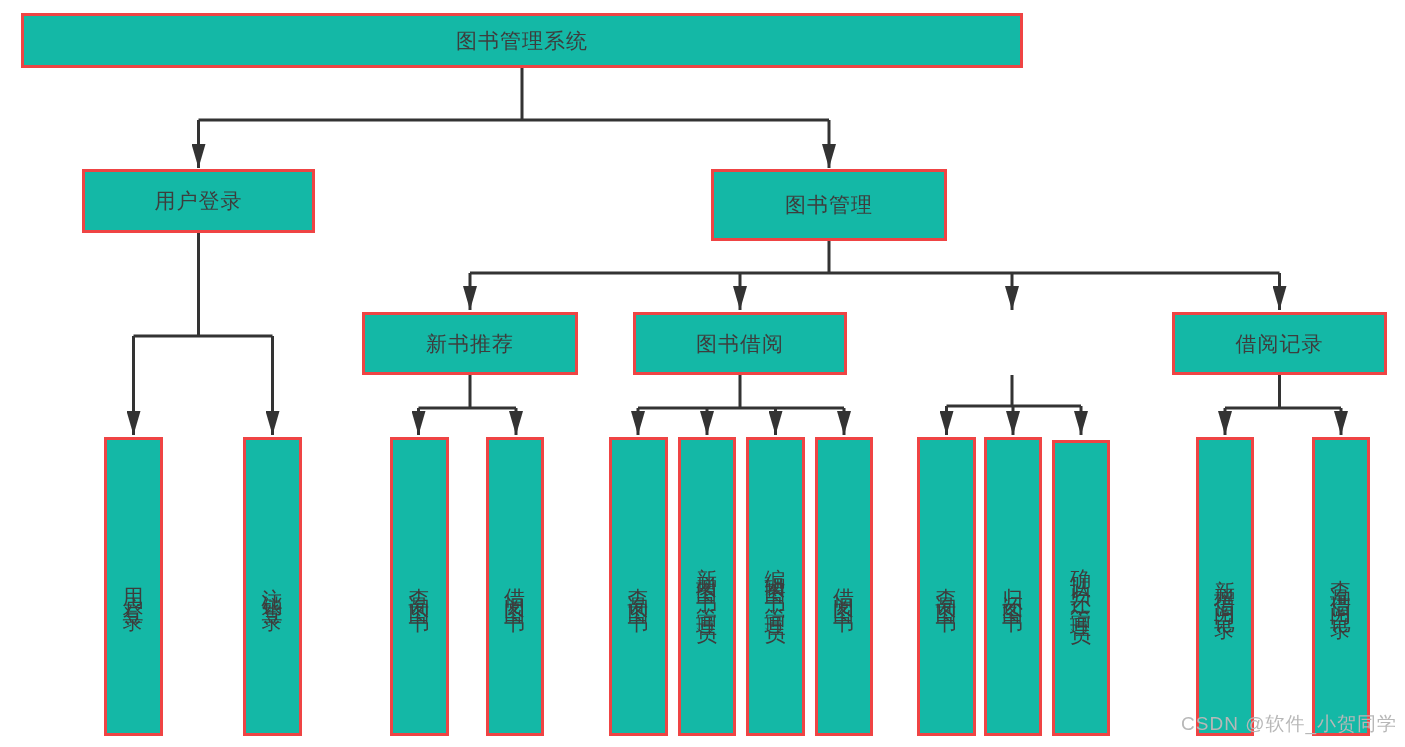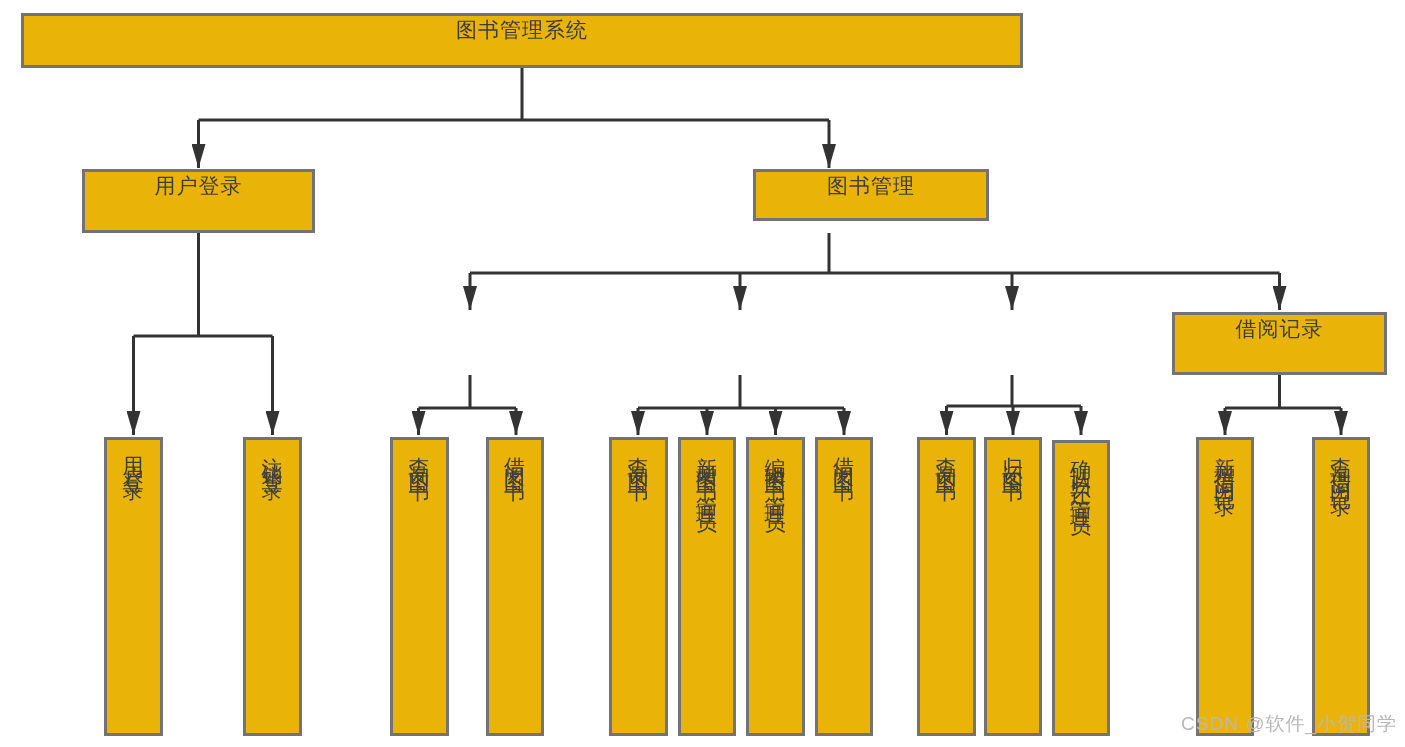--- a/index.html
+++ b/index.html
@@ -16,24 +16,24 @@
     overflow: hidden;
   }
   .stage svg.wires {
     position: absolute;
     left: 0; top: 0;
     width: 1405px; height: 747px;
   }
   .node {
     position: absolute;
     box-sizing: border-box;
-    border: 3px solid #737373;
-    background: #eab308;
+    border: 3px solid #ef4444;
+    background: #14b8a6;
     display: flex;
-    align-items: flex-start;
+    align-items: center;
     justify-content: center;
   }
   .node .lbl {
     color: #3d3d3d;
     font-size: 21px;
     letter-spacing: 1px;
     white-space: nowrap;
   }
   .node.v {
     justify-content: center;
@@ -101,24 +101,30 @@
     <line x1="1341" y1="408" x2="1341" y2="435" marker-end="url(#arrow)"></line>
   </svg>
 
   <div class="node h" style="left:21px;top:13px;width:1002px;height:55px">
     <span class="lbl">图书管理系统</span>
   </div>
 
   <div class="node h" style="left:82px;top:169px;width:233px;height:64px">
     <span class="lbl">用户登录</span>
   </div>
-  <div class="node h" style="left:753px;top:169px;width:236px;height:52px">
+  <div class="node h" style="left:711px;top:169px;width:236px;height:72px">
     <span class="lbl">图书管理</span>
   </div>
 
+  <div class="node h" style="left:362px;top:312px;width:216px;height:63px">
+    <span class="lbl">新书推荐</span>
+  </div>
+  <div class="node h" style="left:633px;top:312px;width:214px;height:63px">
+    <span class="lbl">图书借阅</span>
+  </div>
   <div class="node h" style="left:1172px;top:312px;width:215px;height:63px">
     <span class="lbl">借阅记录</span>
   </div>
 
   <div class="node v" style="left:104px;top:437px;width:59px;height:299px">
     <span class="lbl">用户登录</span>
   </div>
   <div class="node v" style="left:243px;top:437px;width:59px;height:299px">
     <span class="lbl">注销登录</span>
   </div>

